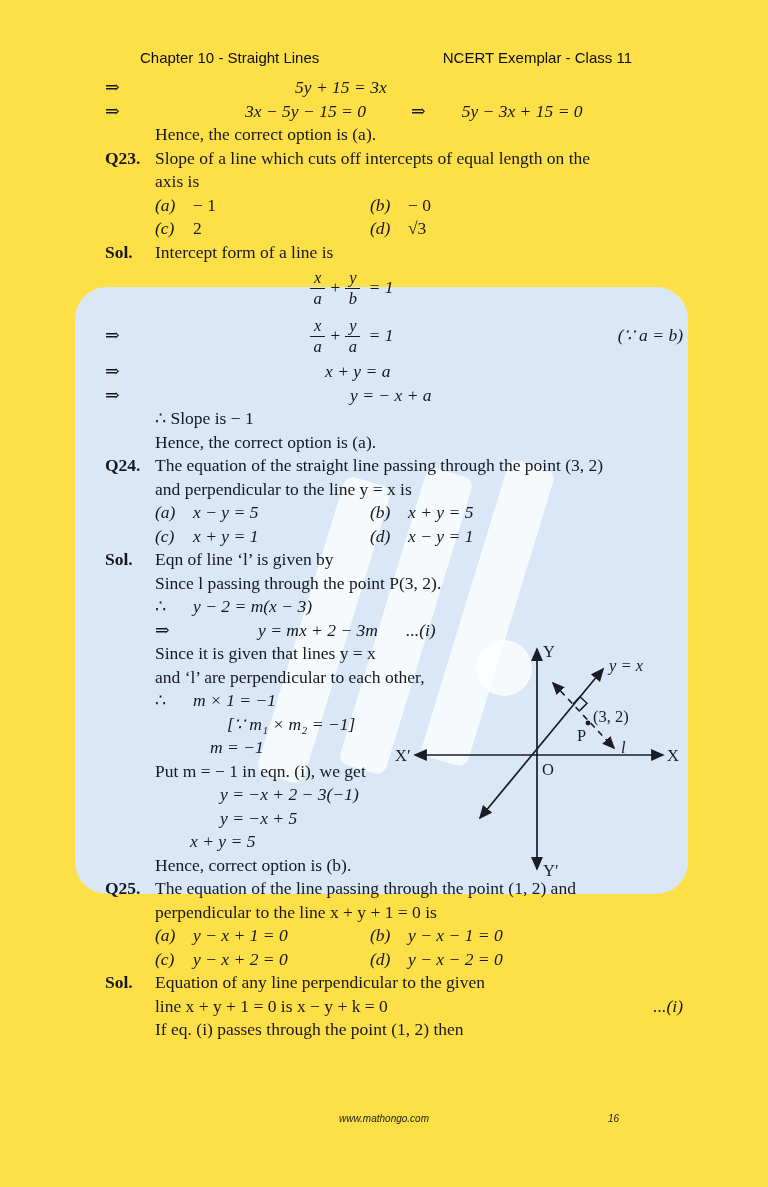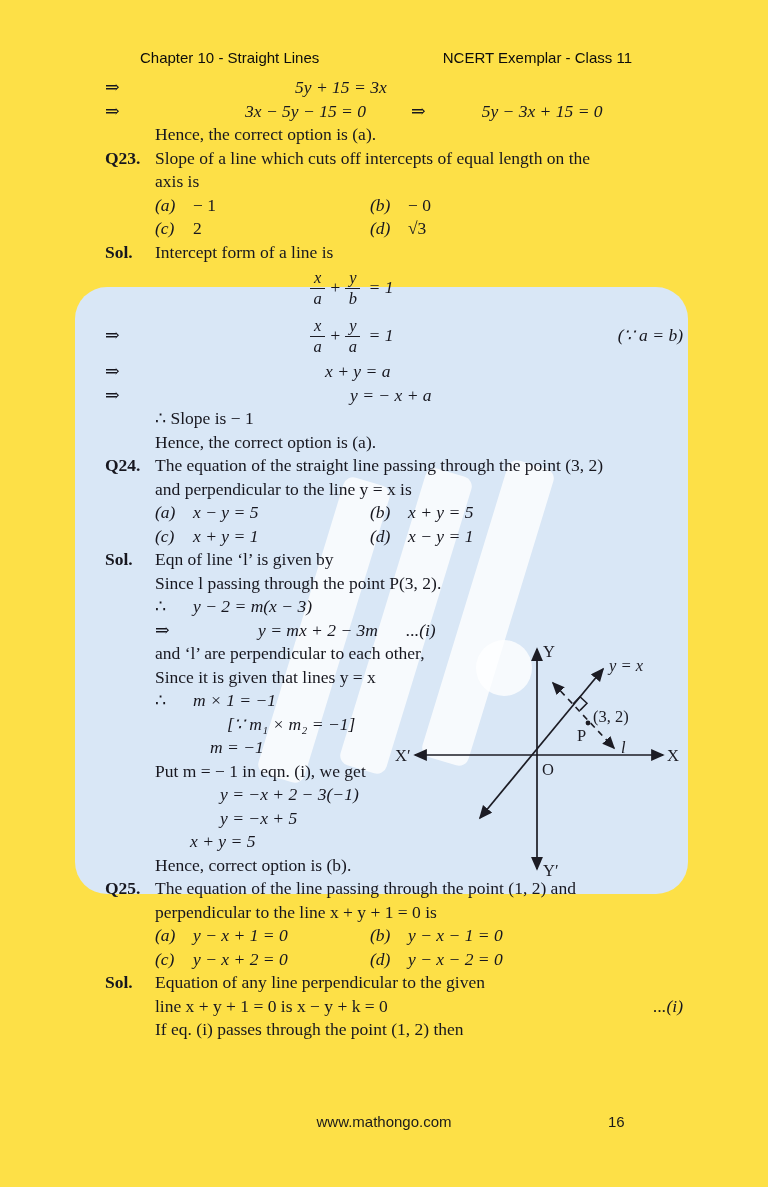--- a/index.html
+++ b/index.html
@@ -44,21 +44,21 @@
   .fplus { margin:0 4px; }
   .feq { margin-left:8px; }
   .note { margin-left:auto; font-style:italic; }
   .tag { margin-left:28px; }
   .tagr { margin-left:auto; }
   .diagram { position:absolute; left:395px; top:633px; z-index:2; }
   .diagram text { font-family:"Liberation Serif","DejaVu Serif",serif; font-size:16.5px; fill:#1c1c24; }
   .diagram .dit { font-style:italic; }
   .ftr {
     position:absolute; top:1113px; left:0; width:768px; text-align:center;
-    font-family:"Liberation Sans","DejaVu Sans",sans-serif; font-size:15px; color:#1a1a1a; z-index:3;
+    font-family:"Liberation Sans","DejaVu Sans",sans-serif; font-size:10px; color:#1a1a1a; z-index:3;font-style:italic;
   }
   .pgnum { position:absolute; left:608px; top:0; }
 </style>
 </head>
 <body>
 
 <div class="page">
 
   <div class="hdr">
     <span>Chapter 10 - Straight Lines</span>
@@ -74,21 +74,21 @@
   <div class="content">
 
     <div class="ln">
       <span class="arrcol">⇒</span>
       <span class="it" style="margin-left:140px;">5y + 15 = 3x</span>
     </div>
     <div class="ln">
       <span class="arrcol">⇒</span>
       <span class="it" style="margin-left:90px;">3x − 5y − 15 = 0</span>
       <span style="margin-left:45px;">⇒</span>
-      <span class="it" style="margin-left:56px;">5y − 3x + 15 = 0</span>
+      <span class="it" style="margin-left:36px;">5y − 3x + 15 = 0</span>
     </div>
     <div class="ln pl50">Hence, the correct option is (a).</div>
 
     <div class="ln">
       <span class="qlabel">Q23.</span>
       <span class="qtext">Slope of a line which cuts off intercepts of equal length on the</span>
     </div>
     <div class="ln pl50">axis is</div>
     <div class="optrow">
       <span class="opt">
@@ -189,22 +189,22 @@
     <div class="ln pl50">Since l passing through the point P(3, 2).</div>
     <div class="ln pl50">
       <span class="sym">∴</span>
       <span class="it">y − 2 = m(x − 3)</span>
     </div>
     <div class="ln pl50">
       <span class="sym">⇒</span>
       <span class="it" style="margin-left:65px;">y = mx + 2 − 3m</span>
       <span class="tag it">...(i)</span>
     </div>
+    <div class="ln pl50">Since it is given that lines y = x</div>
     <div class="ln pl50">and ‘l’ are perpendicular to each other,</div>
-    <div class="ln pl50">Since it is given that lines y = x</div>
     <div class="ln pl50">
       <span class="sym">∴</span>
       <span class="it">m × 1 = −1</span>
     </div>
     <div class="ln it" style="padding-left:122px;">[∵ m₁ × m₂ = −1]</div>
     <div class="ln it" style="padding-left:105px;">m = −1</div>
     <div class="ln pl50">Put m = − 1 in eqn. (i), we get</div>
     <div class="ln it" style="padding-left:115px;">y = −x + 2 − 3(−1)</div>
     <div class="ln it" style="padding-left:115px;">y = −x + 5</div>
     <div class="ln it" style="padding-left:85px;">x + y = 5</div>

